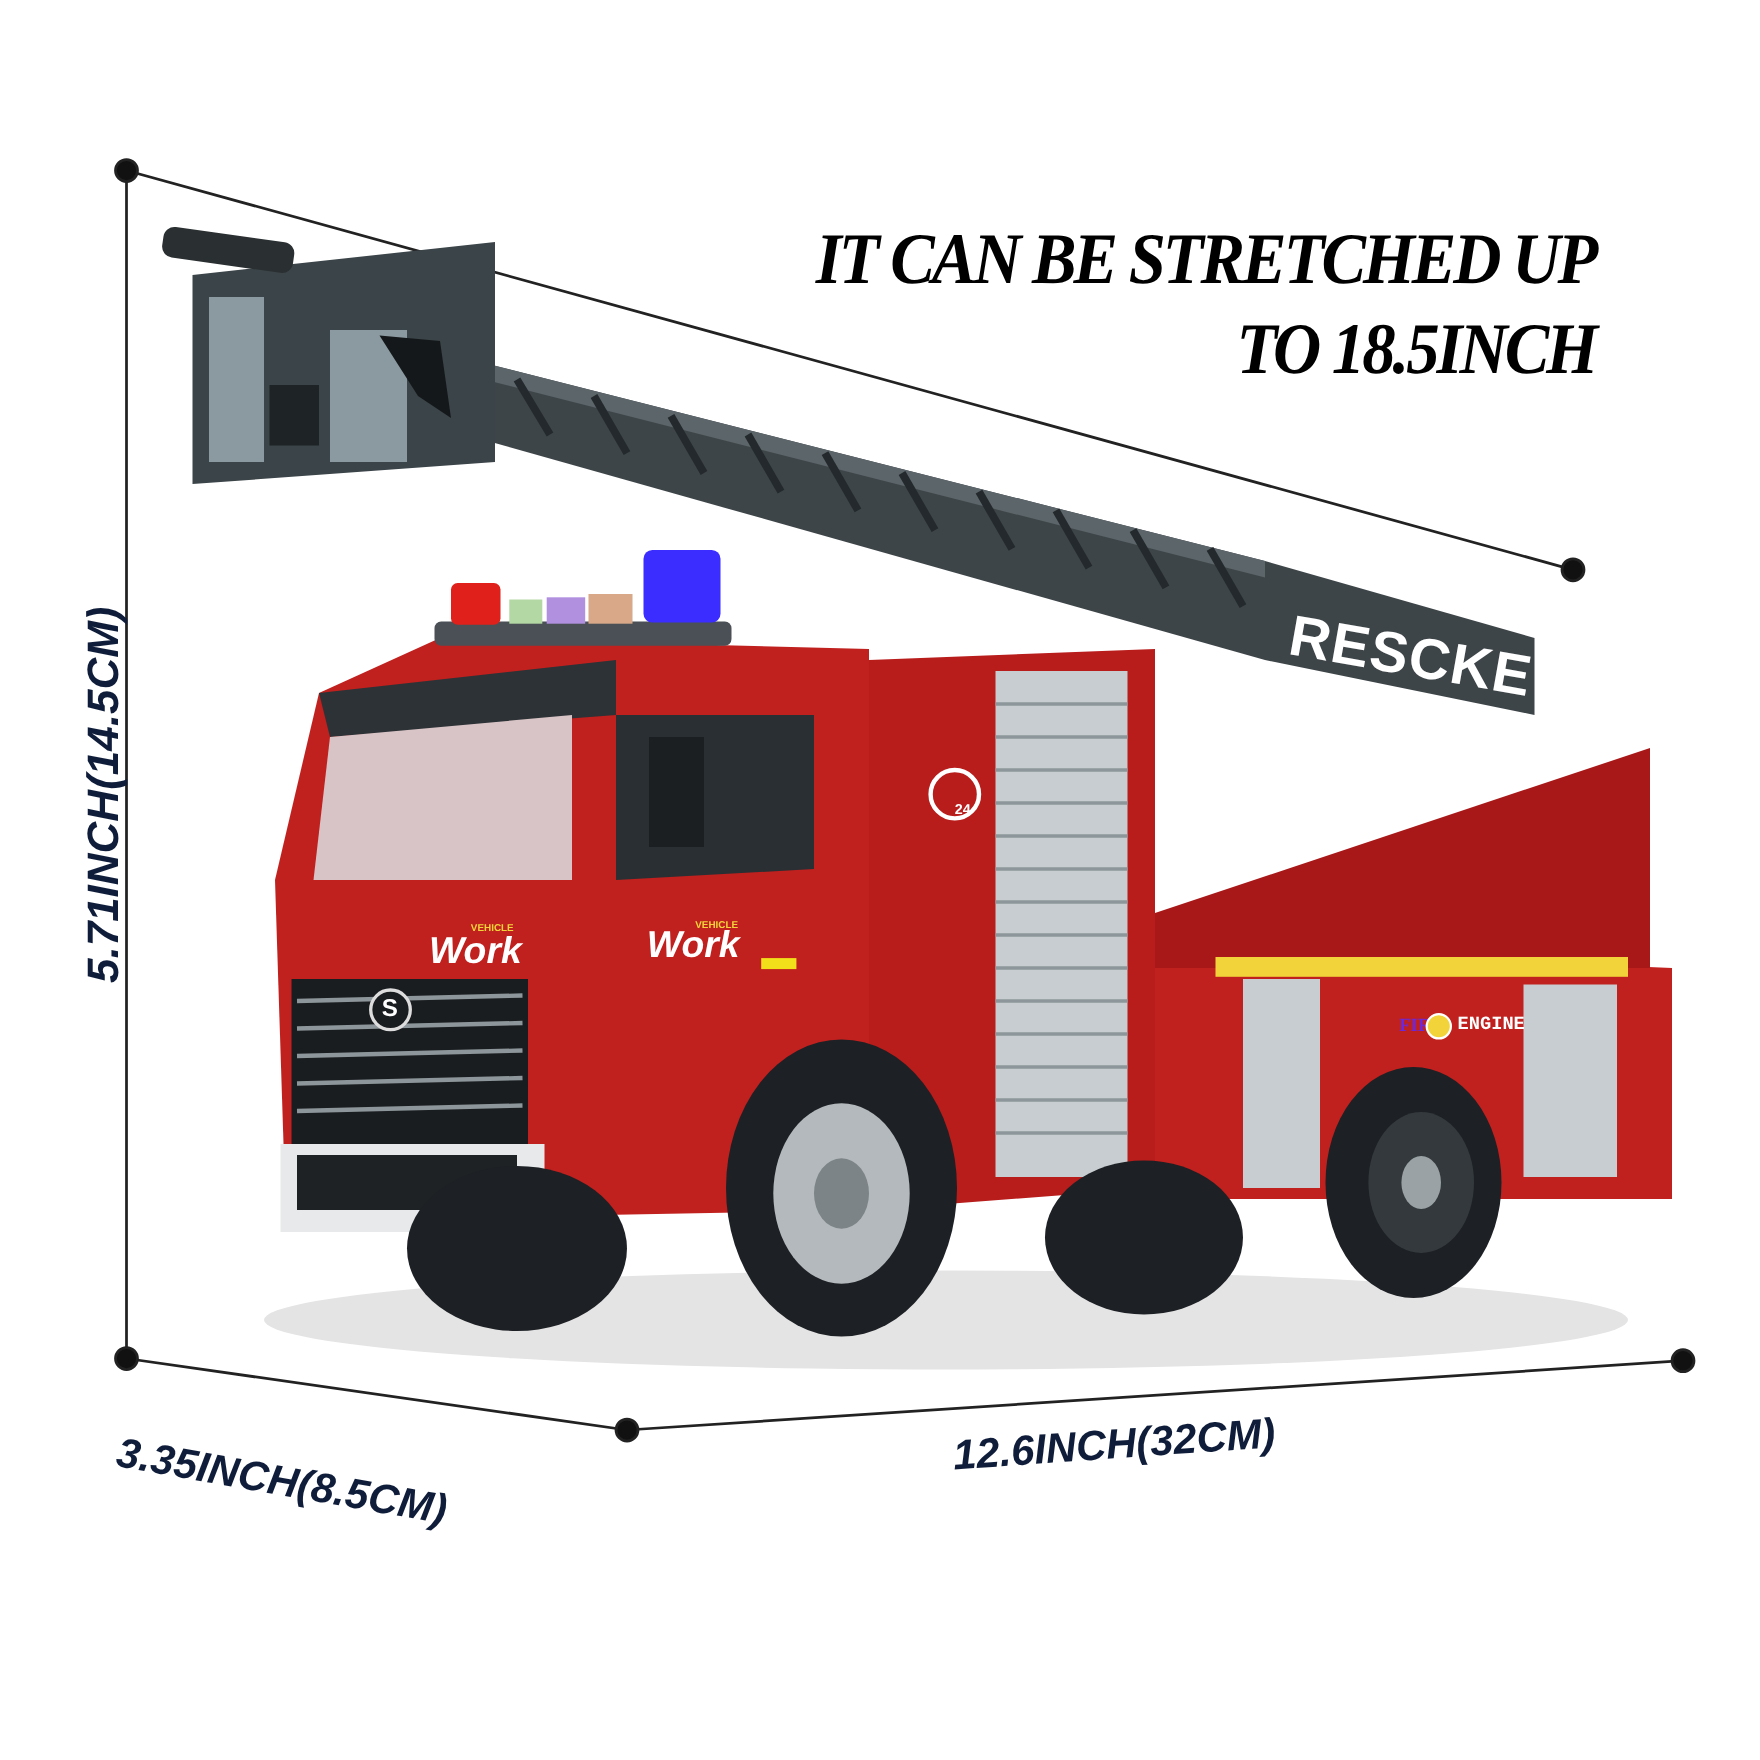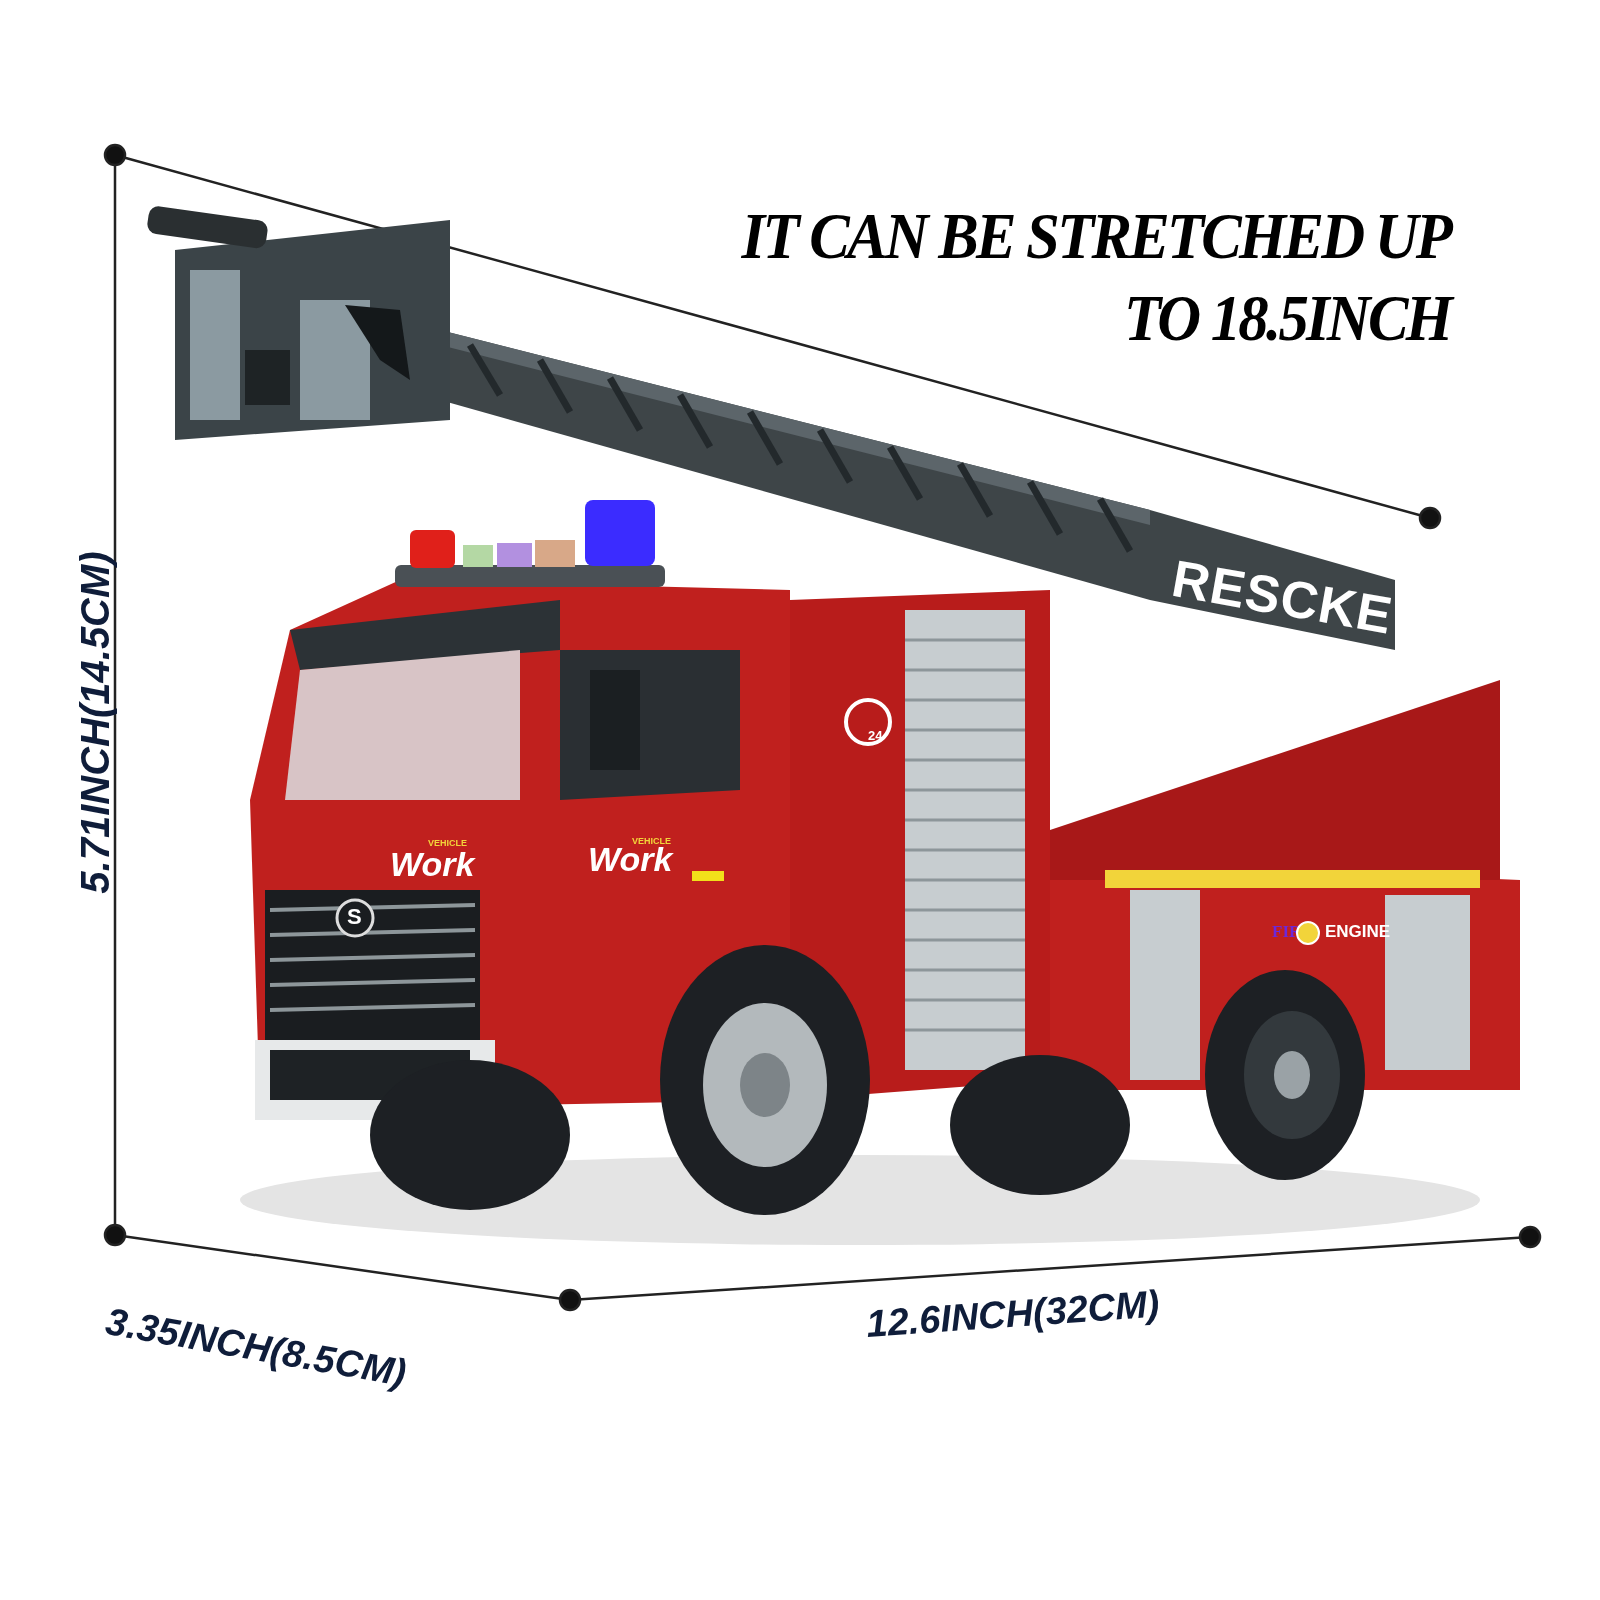--- a/index.html
+++ b/index.html
@@ -136,21 +136,21 @@
   </svg>
 
   <div class="truck-text" style="left:1178px;top:548px;font-size:52px;color:#fff;transform:rotate(10deg);transform-origin:left top;letter-spacing:1px;">RESCKE</div>
   <div class="truck-text" style="left:428px;top:838px;font-size:9px;color:#f2d43a;">VEHICLE</div>
   <div class="truck-text" style="left:390px;top:845px;font-size:34px;color:#fff;font-style:italic;">Work</div>
   <div class="truck-text" style="left:632px;top:836px;font-size:9px;color:#f2d43a;">VEHICLE</div>
   <div class="truck-text" style="left:588px;top:840px;font-size:34px;color:#fff;font-style:italic;">Work</div>
   <div style="position:absolute;left:692px;top:871px;width:32px;height:10px;background:#f2e01a;"></div>
   <div class="truck-text" style="left:1240px;top:922px;font-size:17px;color:#6d28d9;font-family:'Liberation Serif',serif;margin-left:32px;">FIRE</div>
   <div style="position:absolute;left:1296px;top:921px;width:20px;height:20px;border-radius:50%;background:#f2d43a;border:2px solid #fff;"></div>
-  <div class="truck-text" style="left:1325px;top:922px;font-size:17px;color:#fff;font-family:Liberation Sans, sans-serif;">ENGINE</div>
+  <div class="truck-text" style="left:1325px;top:922px;font-size:17px;color:#fff;font-family:Liberation Mono, monospace;">ENGINE</div>
   <div class="truck-text" style="left:347px;top:904px;font-size:22px;color:#fff;">S</div>
   <div class="truck-text" style="left:868px;top:728px;font-size:13px;color:#fff;">24</div>
 
   <div class="headline">
     <div>IT CAN BE STRETCHED UP</div>
     <div>TO 18.5INCH</div>
   </div>
 
   <div class="dim-label dim-height">5.71INCH(14.5CM)</div>
   <div class="dim-label dim-depth">3.35INCH(8.5CM)</div>

